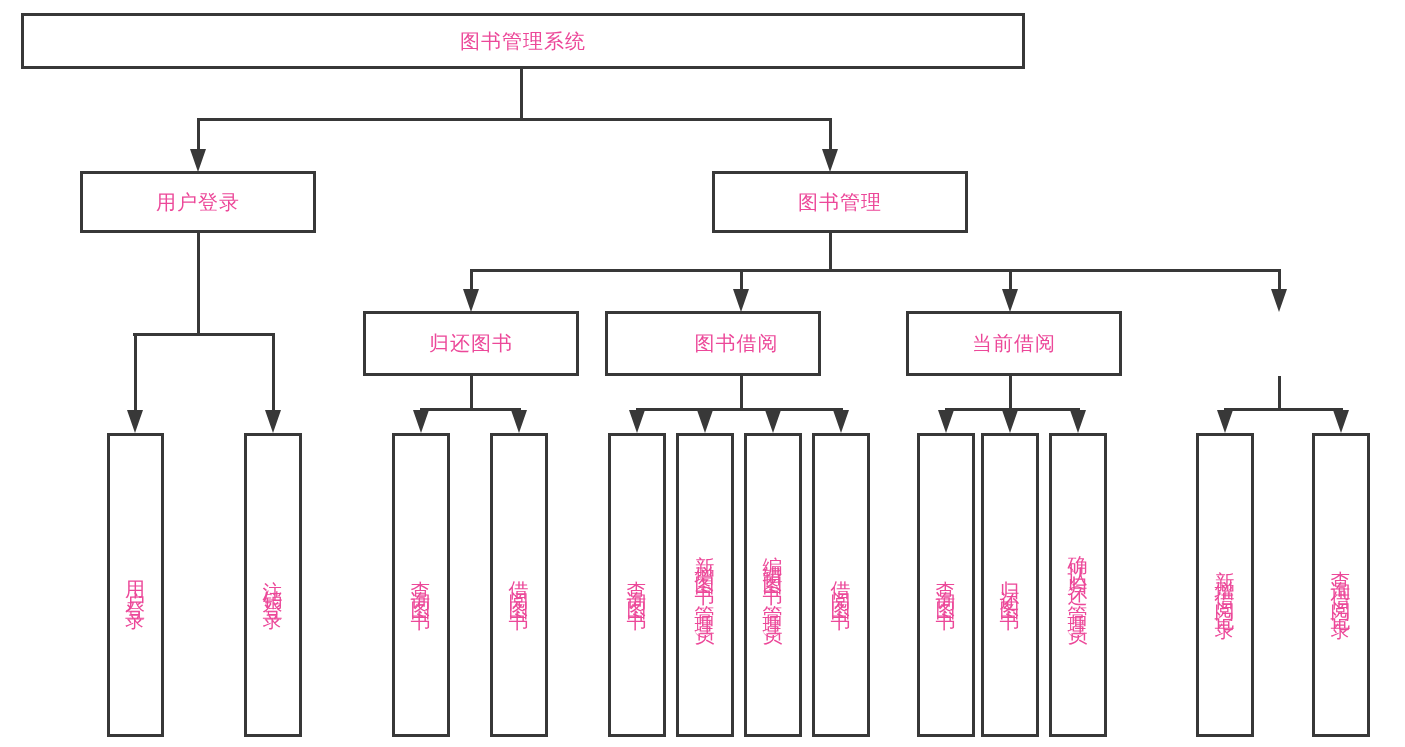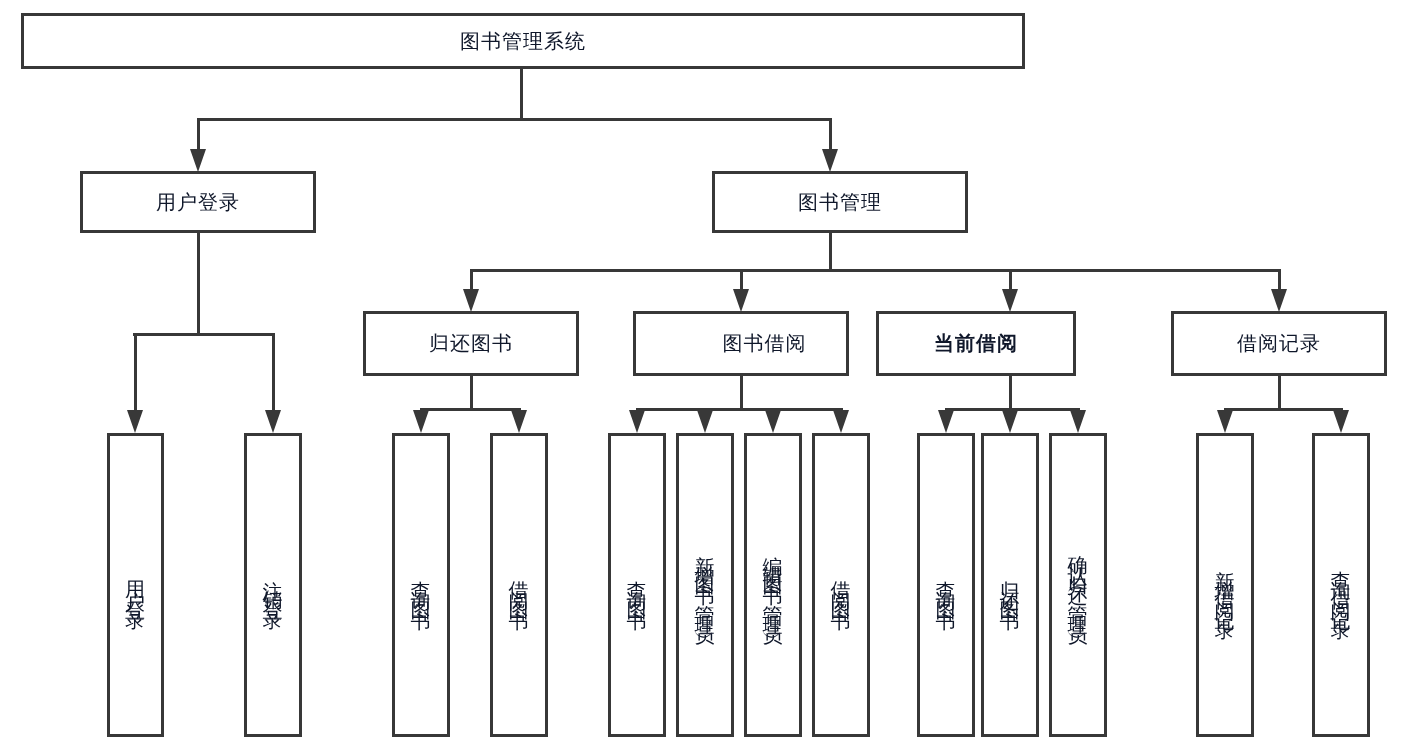--- a/index.html
+++ b/index.html
@@ -9,21 +9,21 @@
     width: 1405px;
     height: 747px;
     background: #ffffff;
     overflow: hidden;
   }
   .box {
     position: absolute;
     box-sizing: border-box;
     border: 3px solid #383838;
     background: #ffffff;
-    color: #0f172a;
+    color: #ec4899;
     display: flex;
     align-items: center;
     justify-content: center;
     font-size: 20px;
     letter-spacing: 1px;
     text-align: center;
   }
   .leaf {
     writing-mode: vertical-rl;
     text-orientation: mixed;
@@ -55,23 +55,22 @@
 <body>
 
 <div class="canvas">
 
   <div class="box" style="left:21px; top:13px; width:1004px; height:56px;">图书管理系统</div>
 
   <div class="box" style="left:80px; top:171px; width:236px; height:62px;">用户登录</div>
   <div class="box" style="left:712px; top:171px; width:256px; height:62px;">图书管理</div>
 
   <div class="box" style="left:363px; top:311px; width:216px; height:65px;">归还图书</div>
-  <div class="box" style="left:633px; top:311px; width:216px; height:65px;padding-left:47px;">图书借阅</div>
-  <div class="box" style="left:876px; top:311px; width:200px; height:65px;font-weight:bold;">当前借阅</div>
-  <div class="box" style="left:1171px; top:311px; width:216px; height:65px;">借阅记录</div>
+  <div class="box" style="left:605px; top:311px; width:216px; height:65px;padding-left:47px;">图书借阅</div>
+  <div class="box" style="left:906px; top:311px; width:216px; height:65px;">当前借阅</div>
 
   <div class="box leaf" style="left:107px; top:433px; width:57px; height:304px;">用户登录</div>
   <div class="box leaf" style="left:244px; top:433px; width:58px; height:304px;">注销登录</div>
 
   <div class="box leaf" style="left:392px; top:433px; width:58px; height:304px;">查询图书</div>
   <div class="box leaf" style="left:490px; top:433px; width:58px; height:304px;">借阅图书</div>
 
   <div class="box leaf" style="left:608px; top:433px; width:58px; height:304px;">查询图书</div>
   <div class="box leaf" style="left:676px; top:433px; width:58px; height:304px;">新增图书（管理员）</div>
   <div class="box leaf" style="left:744px; top:433px; width:58px; height:304px;">编辑图书（管理员）</div>

